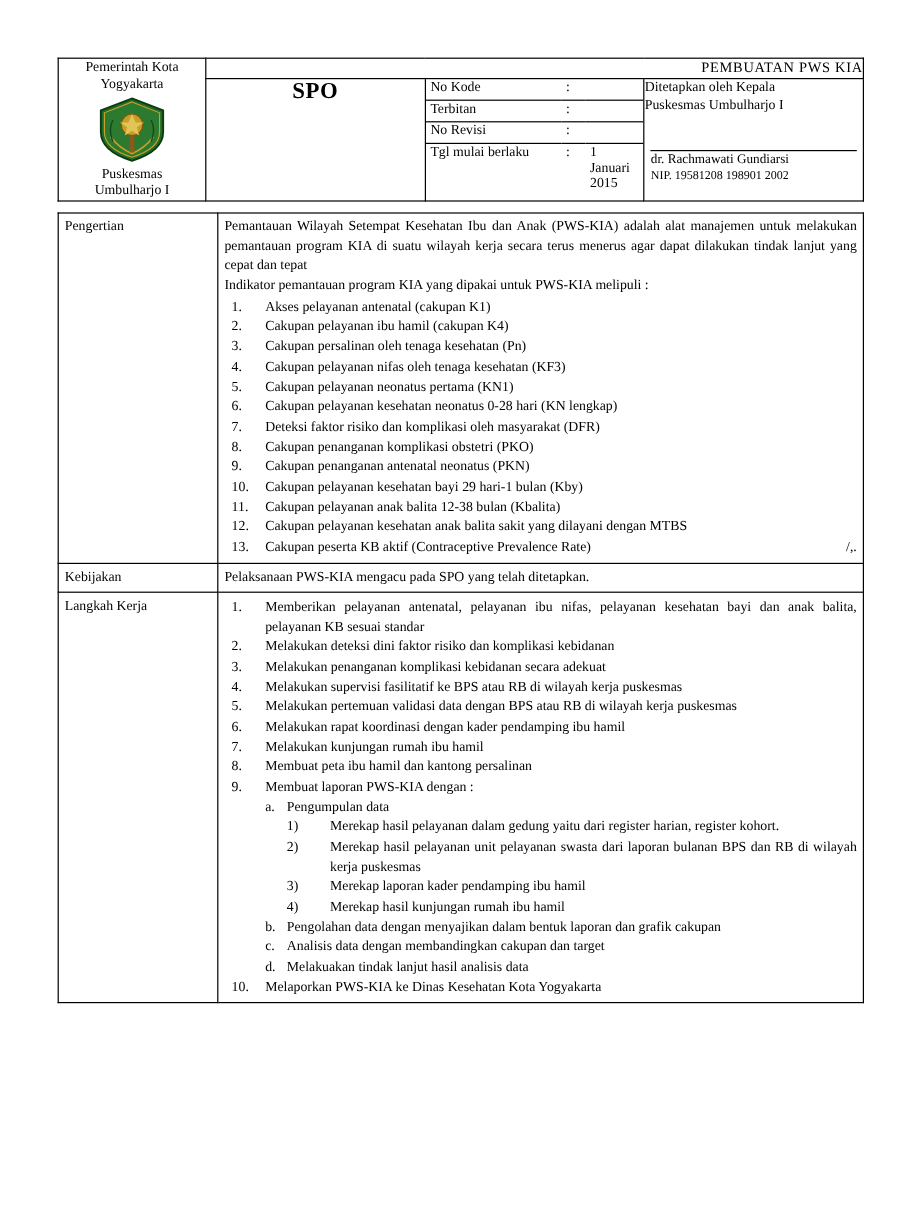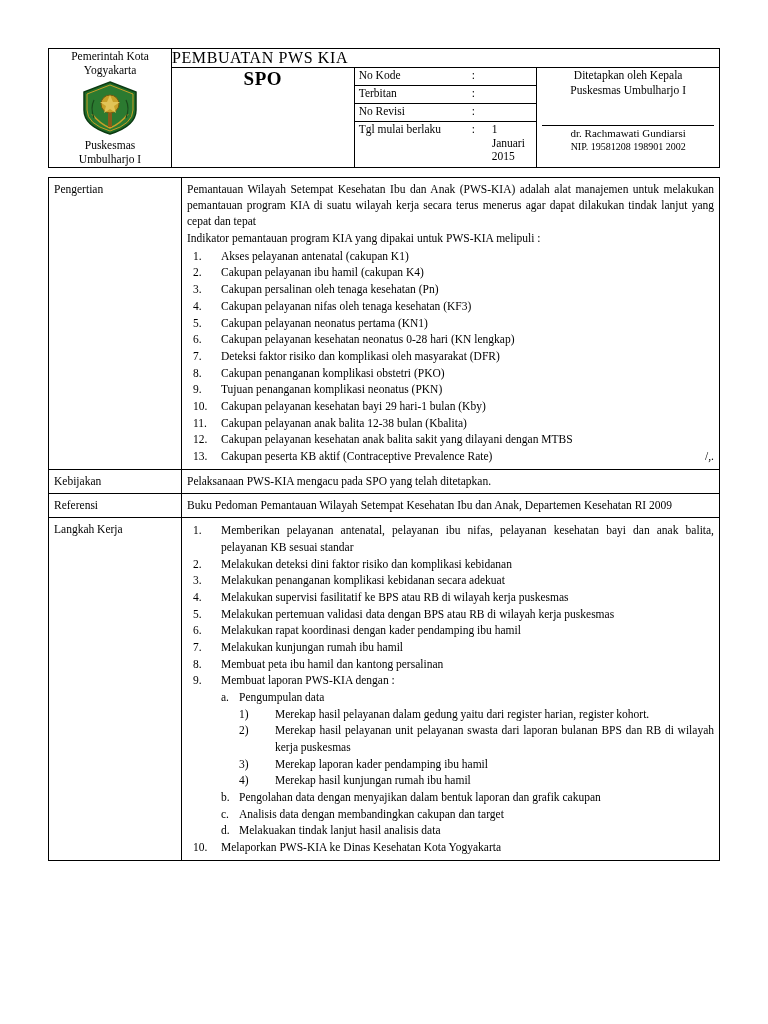--- a/index.html
+++ b/index.html
@@ -48,23 +48,23 @@
   }
   .spo-cell {
     width: 92px;
     text-align: center;
     vertical-align: middle;
     font-size: 19px;
     font-weight: bold;
     letter-spacing: 0.5px;
   }
   .title-cell {
-    text-align: left;
+    text-align: right;
     padding: 6px 0 5px 0;
-    font-size: 16px;
+    font-size: 12px;
     letter-spacing: 0.6px;
   }
   .mid-cell {
     padding: 0;
     margin-left: 16px;
   }
   table.meta {
     width: 100%;
     border-collapse: collapse;
     table-layout: fixed;
@@ -81,21 +81,20 @@
     border-bottom: 0;
   }
   table.meta td.lbl { width: 105px; }
   table.meta td.col { width: 12px; text-align: left; }
   .right-cell {
     width: 200px;
     padding: 4px 5px 2px 5px;
     font-size: 11.5px;
     line-height: 1.3;
     position: relative;
-    text-align: center;
   }
   .sign-block {
     position: absolute;
     left: 5px;
     right: 5px;
     bottom: 13px;
     font-size: 11px;
     line-height: 1.25;
   }
   .sign-name {
@@ -266,43 +265,37 @@
         <div class="para">Indikator pemantauan program KIA yang dipakai untuk PWS-KIA melipuli :</div>
         <ol class="num tight">
           <li><span class="mk">1.</span><span>Akses pelayanan antenatal (cakupan K1)</span></li>
           <li><span class="mk">2.</span><span>Cakupan pelayanan ibu hamil (cakupan K4)</span></li>
           <li><span class="mk">3.</span><span>Cakupan persalinan oleh tenaga kesehatan (Pn)</span></li>
           <li><span class="mk">4.</span><span>Cakupan pelayanan nifas oleh tenaga kesehatan (KF3)</span></li>
           <li><span class="mk">5.</span><span>Cakupan pelayanan neonatus pertama (KN1)</span></li>
           <li><span class="mk">6.</span><span>Cakupan pelayanan kesehatan neonatus 0-28 hari (KN lengkap)</span></li>
           <li><span class="mk">7.</span><span>Deteksi faktor risiko dan komplikasi oleh masyarakat (DFR)</span></li>
           <li><span class="mk">8.</span><span>Cakupan penanganan komplikasi obstetri (PKO)</span></li>
-          <li><span class="mk">9.</span><span>Tujuan penanganan komplikasi neonatus (PKN)</span></li>
+          <li><span class="mk">9.</span><span>Cakupan penanganan antenatal neonatus (PKN)</span></li>
           <li><span class="mk">10.</span><span>Cakupan pelayanan kesehatan bayi 29 hari-1 bulan (Kby)</span></li>
           <li><span class="mk">11.</span><span>Cakupan pelayanan anak balita 12-38 bulan (Kbalita)</span></li>
           <li><span class="mk">12.</span><span>Cakupan pelayanan kesehatan anak balita sakit yang dilayani dengan MTBS</span></li>
           <li><span class="mk">13.</span><span class="slash-right">/,.</span><span>Cakupan peserta KB aktif (Contraceptive Prevalence Rate)</span></li>
         </ol>
       </td>
     </tr>
 
 
     <tr>
       <td class="rowlabel">Kebijakan</td>
       <td>
         <div class="para">Pelaksanaan PWS-KIA mengacu pada SPO yang telah ditetapkan.</div>
       </td>
     </tr>
 
-    <tr>
-      <td class="rowlabel">Referensi</td>
-      <td>
-        <div class="para">Buku Pedoman Pemantauan Wilayah Setempat Kesehatan Ibu dan Anak, Departemen Kesehatan RI 2009</div>
-      </td>
-    </tr>
 
     <tr>
       <td class="rowlabel">Langkah Kerja</td>
       <td>
         <ol class="num">
           <li><span class="mk">1.</span><span>Memberikan pelayanan antenatal, pelayanan ibu nifas, pelayanan kesehatan bayi dan anak balita, pelayanan KB sesuai standar</span></li>
           <li><span class="mk">2.</span><span>Melakukan deteksi dini faktor risiko dan komplikasi kebidanan</span></li>
           <li><span class="mk">3.</span><span>Melakukan penanganan komplikasi kebidanan secara adekuat</span></li>
           <li><span class="mk">4.</span><span>Melakukan supervisi fasilitatif ke BPS atau RB di wilayah kerja puskesmas</span></li>
           <li><span class="mk">5.</span><span>Melakukan pertemuan validasi data dengan BPS atau RB di wilayah kerja puskesmas</span></li>

